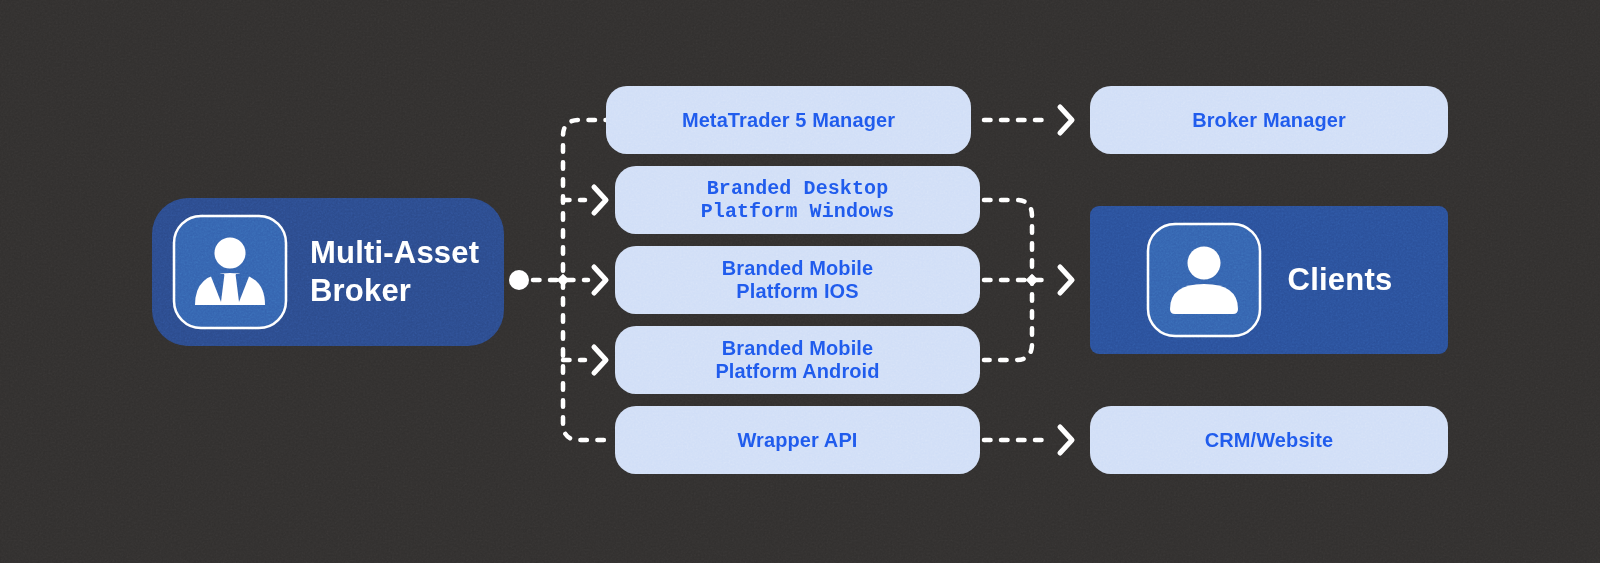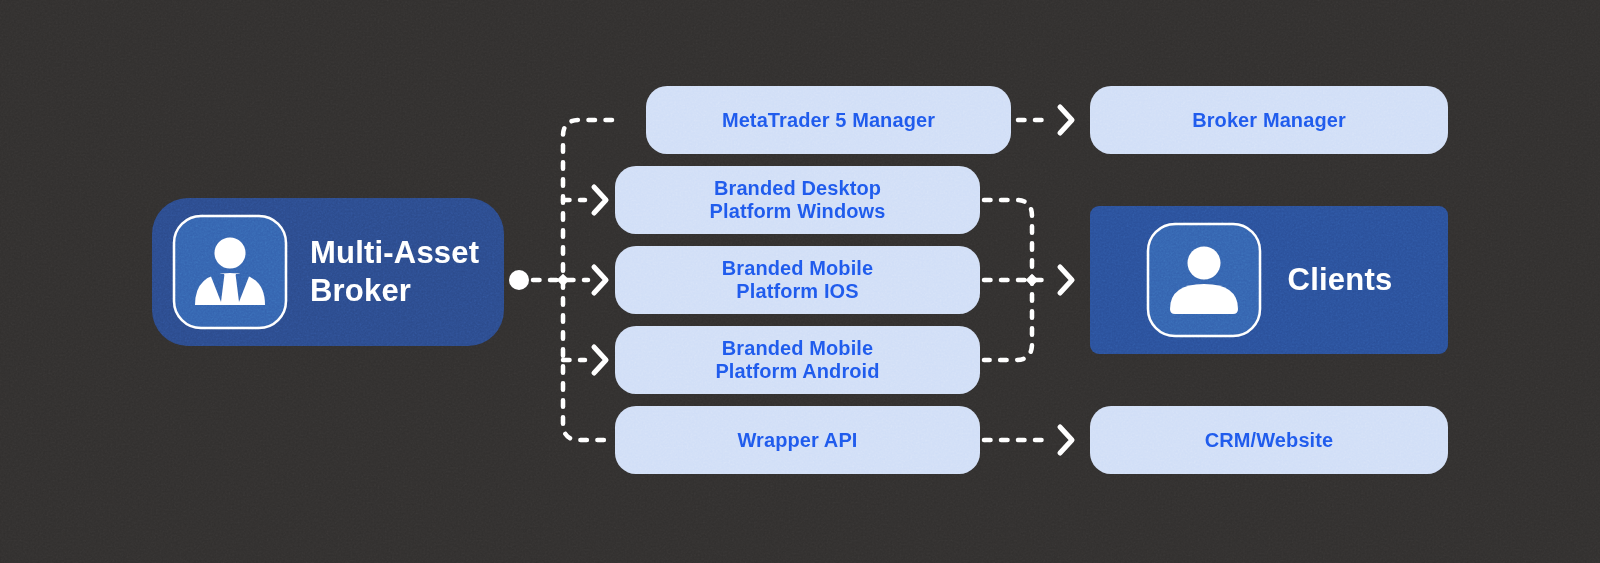--- a/index.html
+++ b/index.html
@@ -37,22 +37,22 @@
     width:358px;height:148px;
     justify-content:center;gap:26px;padding-left:0;
   }
   .node-dark .node-label{
     color:#ffffff;font-weight:700;font-size:31px;line-height:38px;
     white-space:pre-line;letter-spacing:.2px;
   }
   .icon-tile{flex:0 0 auto;display:block;}
   
   .pos-source{left:152px;top:198px;}
-  .pos-mid-0{left:646px;top:86px;}
-  .pos-mid-1{left:615px;top:166px;}
+  .pos-mid-0{left:606px;top:86px;}
+  .pos-mid-1{left:615px;top:166px;font-family:Liberation Mono, monospace;}
   .pos-mid-2{left:615px;top:246px;}
   .pos-mid-3{left:615px;top:326px;}
   .pos-mid-4{left:615px;top:406px;}
   .pos-right-0{left:1090px;top:86px;width:358px;}
   .pos-right-1{left:1090px;top:206px;}
   .pos-right-2{left:1090px;top:406px;width:358px;}
 </style>
 </head>
 <body>
 

